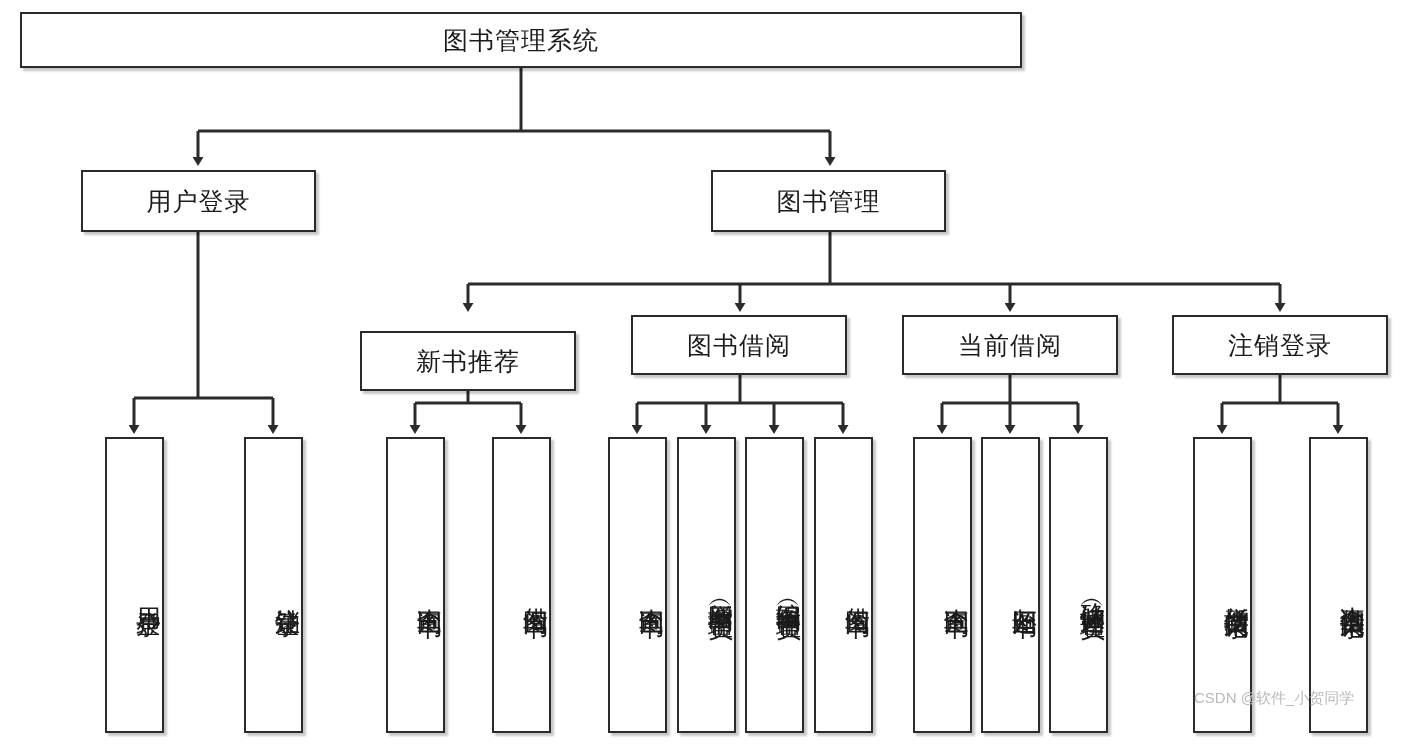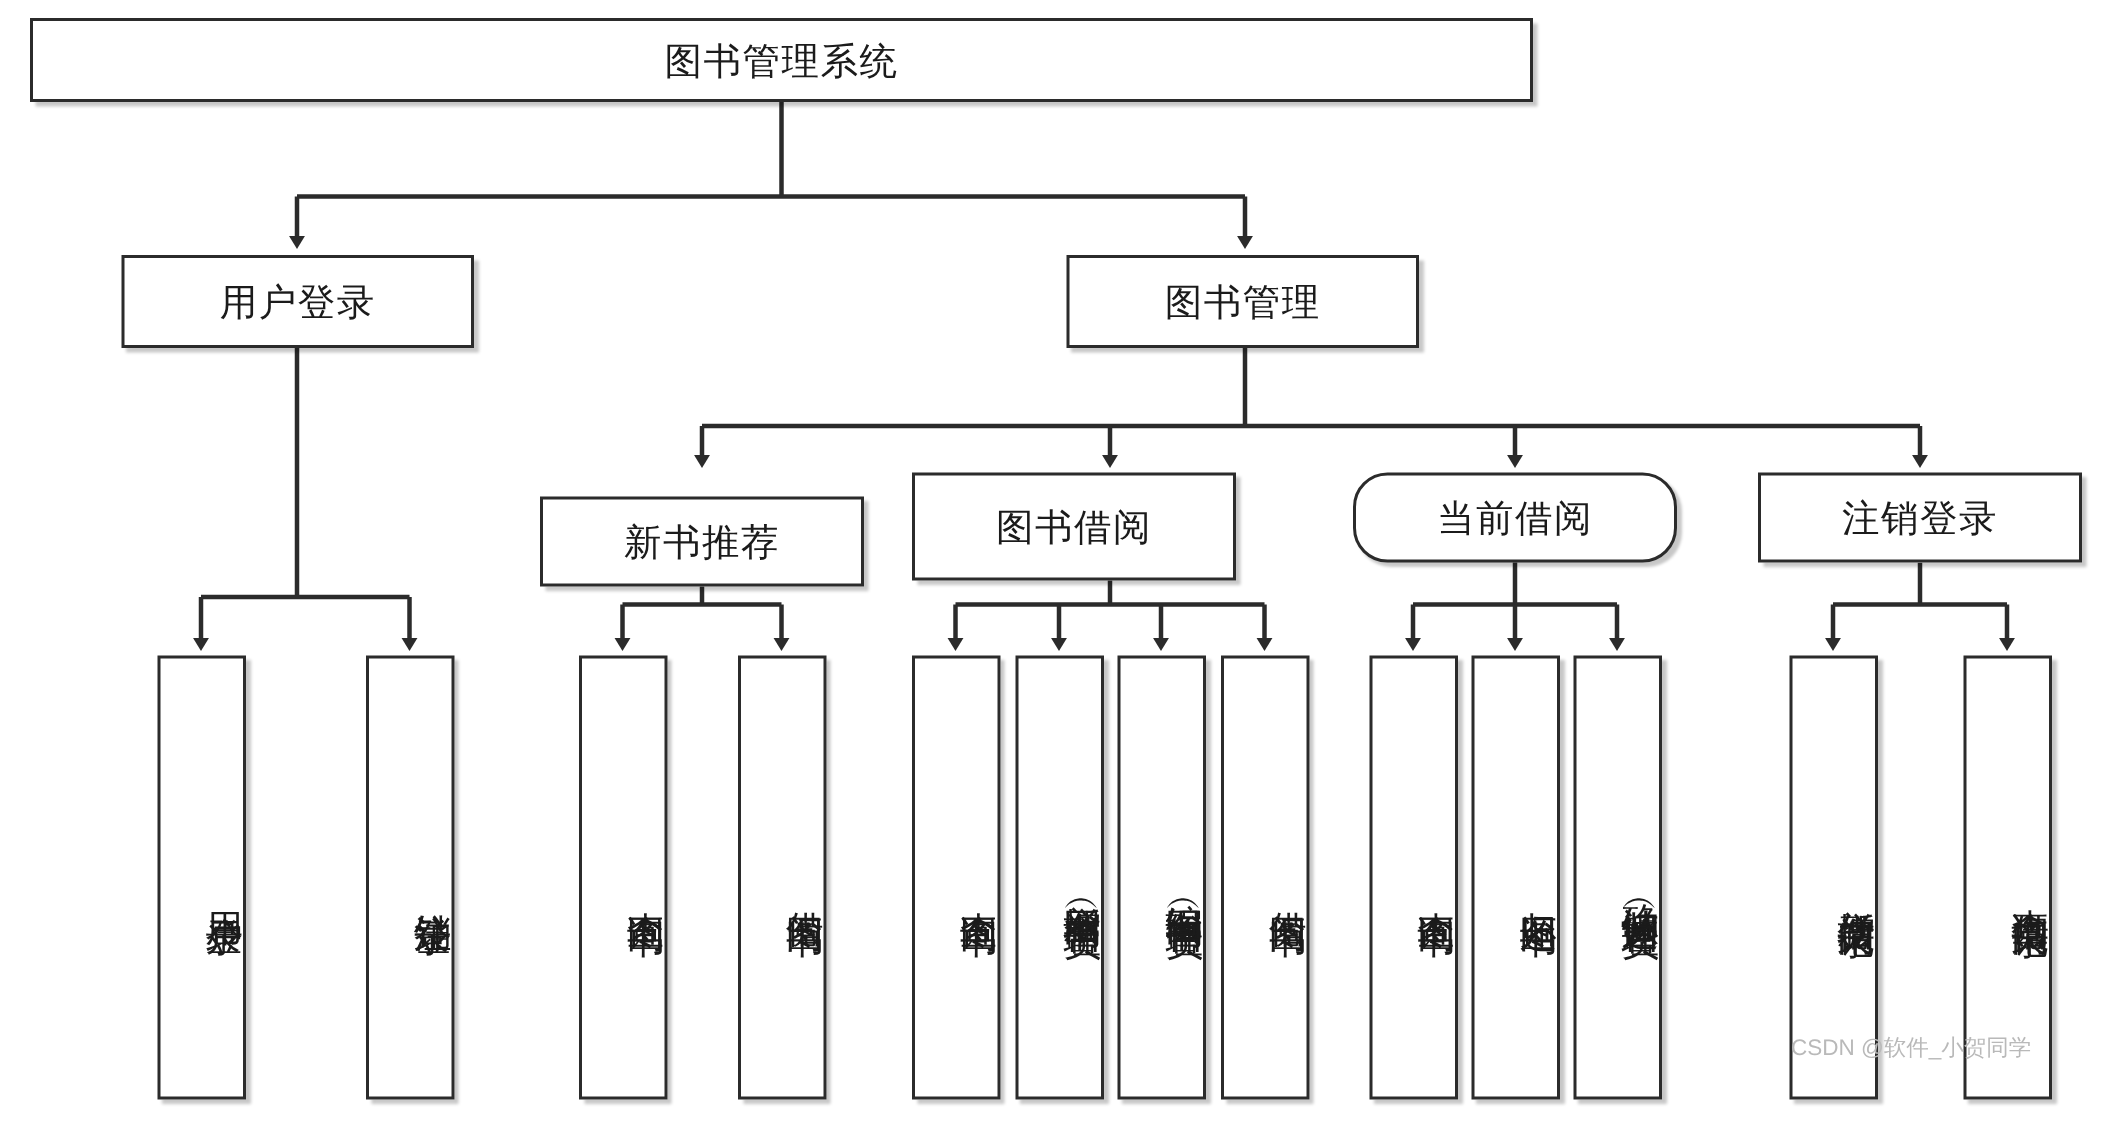--- a/index.html
+++ b/index.html
@@ -128,24 +128,24 @@
   <div class="node horiz" style="left:81px; top:170px; width:235px; height:62px;">
     <span>用户登录</span>
   </div>
   <div class="node horiz" style="left:711px; top:170px; width:235px; height:62px;">
     <span>图书管理</span>
   </div>
 
   <div class="node horiz" style="left:360px; top:331px; width:216px; height:60px;">
     <span>新书推荐</span>
   </div>
-  <div class="node horiz" style="left:608px; top:315px; width:216px; height:72px;">
+  <div class="node horiz" style="left:631px; top:315px; width:216px; height:60px;">
     <span>图书借阅</span>
   </div>
-  <div class="node horiz" style="left:902px; top:315px; width:216px; height:60px;border-radius:23px;">
+  <div class="node horiz" style="left:902px; top:315px; width:216px; height:60px;">
     <span>当前借阅</span>
   </div>
   <div class="node horiz" style="left:1172px; top:315px; width:216px; height:60px;">
     <span>注销登录</span>
   </div>
 
   <div class="node vert" style="left:105px; top:437px; width:59px; height:296px;">
     <span class="vtext">用户登录</span>
   </div>
   <div class="node vert" style="left:244px; top:437px; width:59px; height:296px;">

